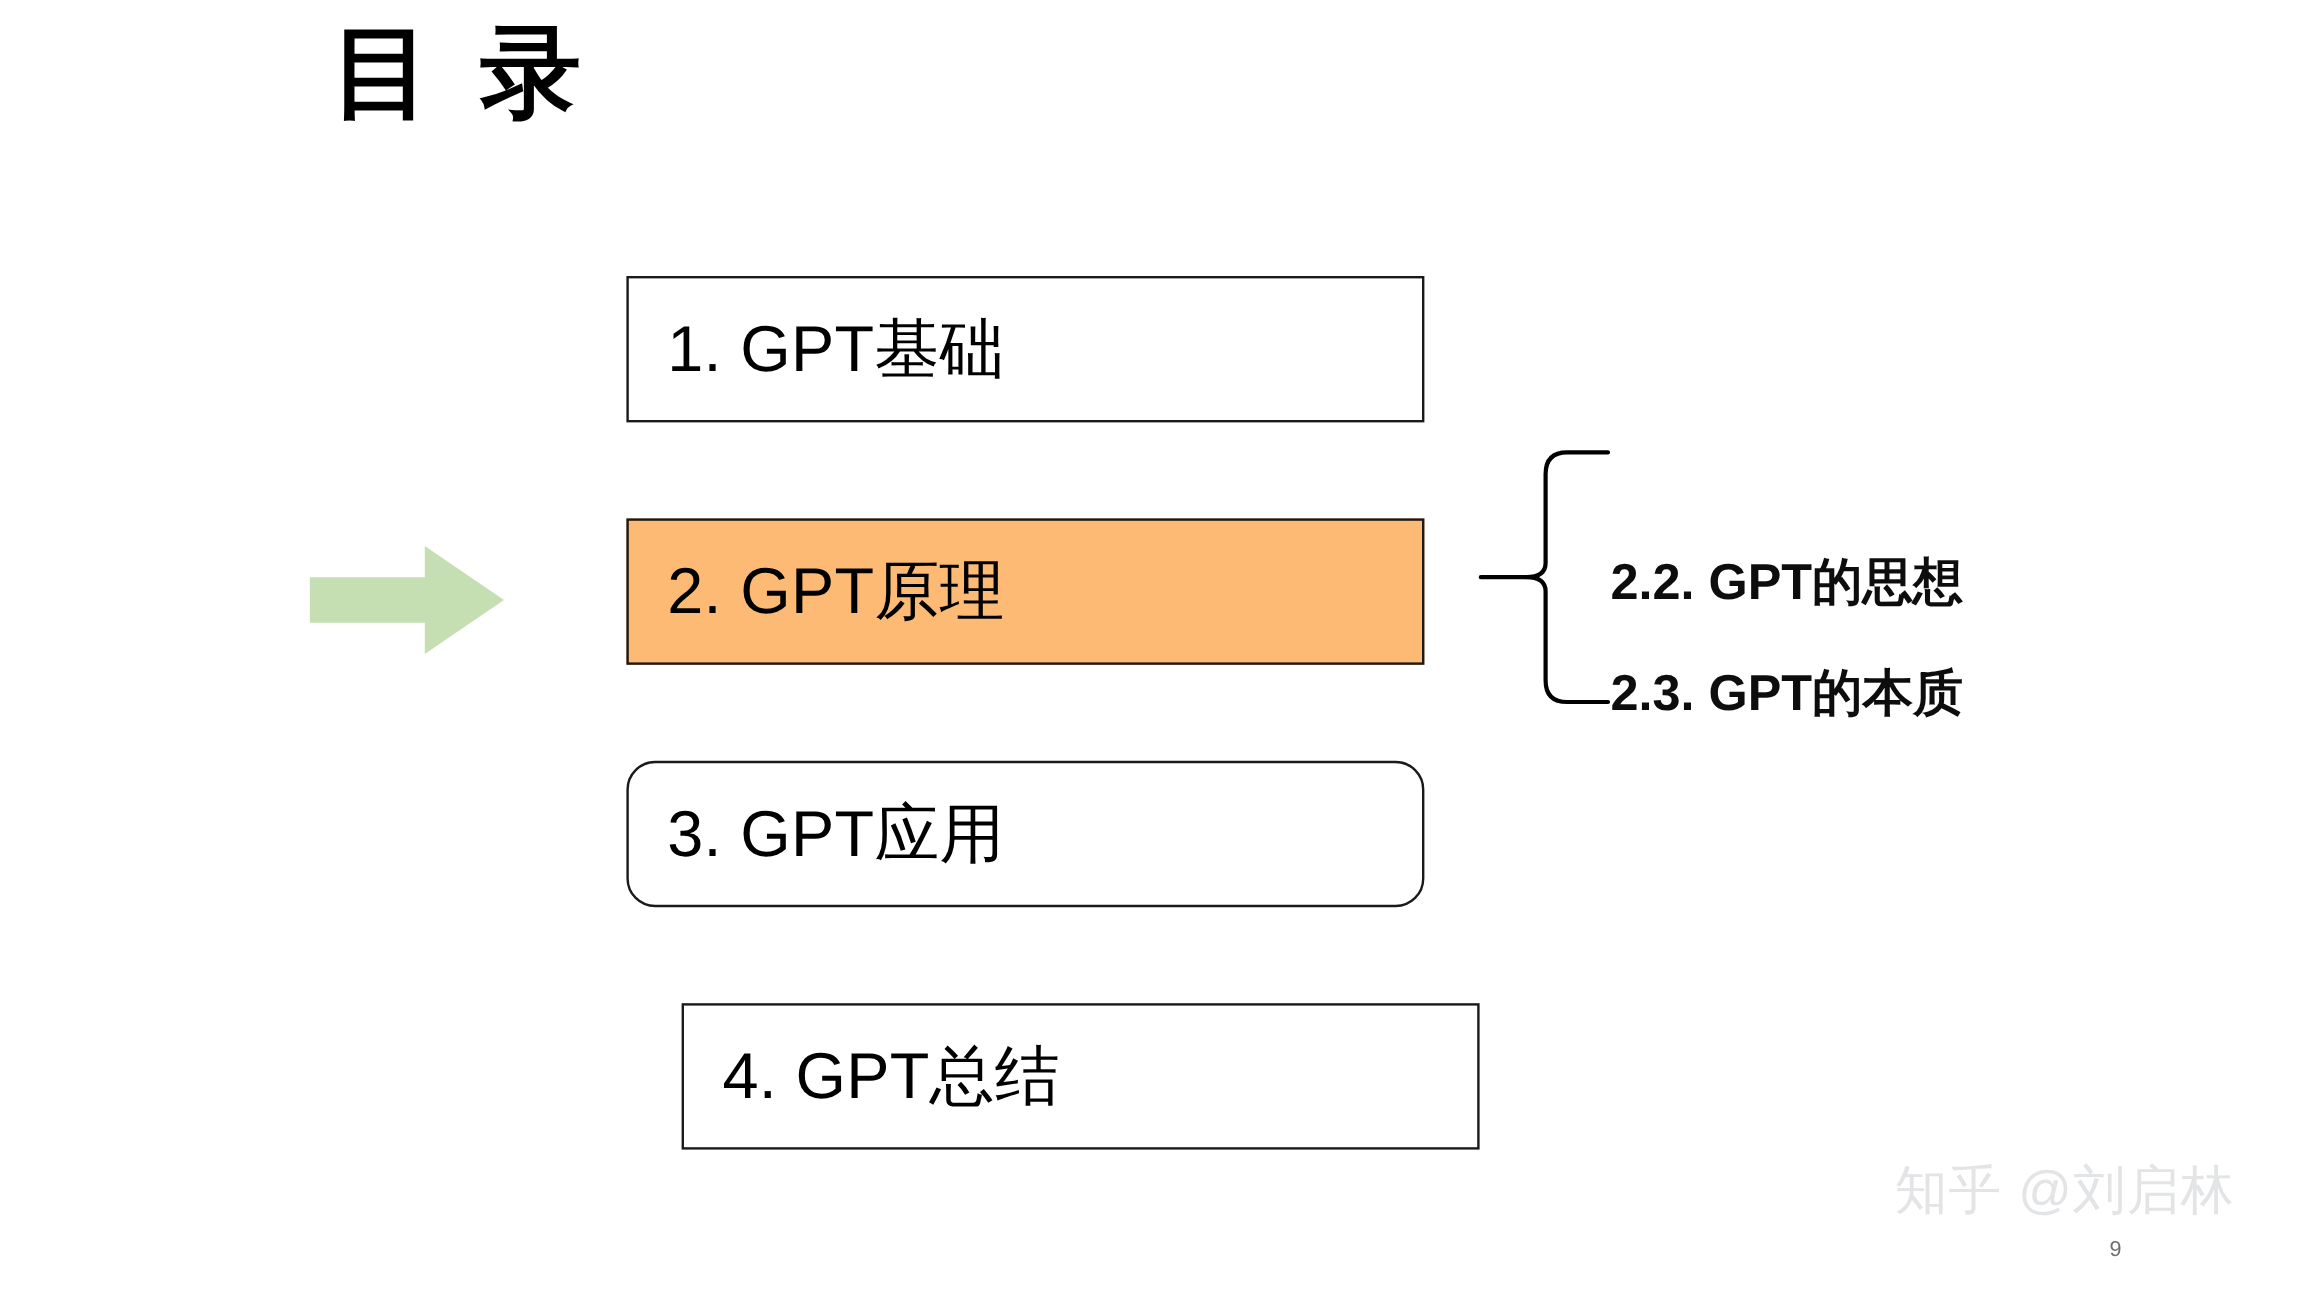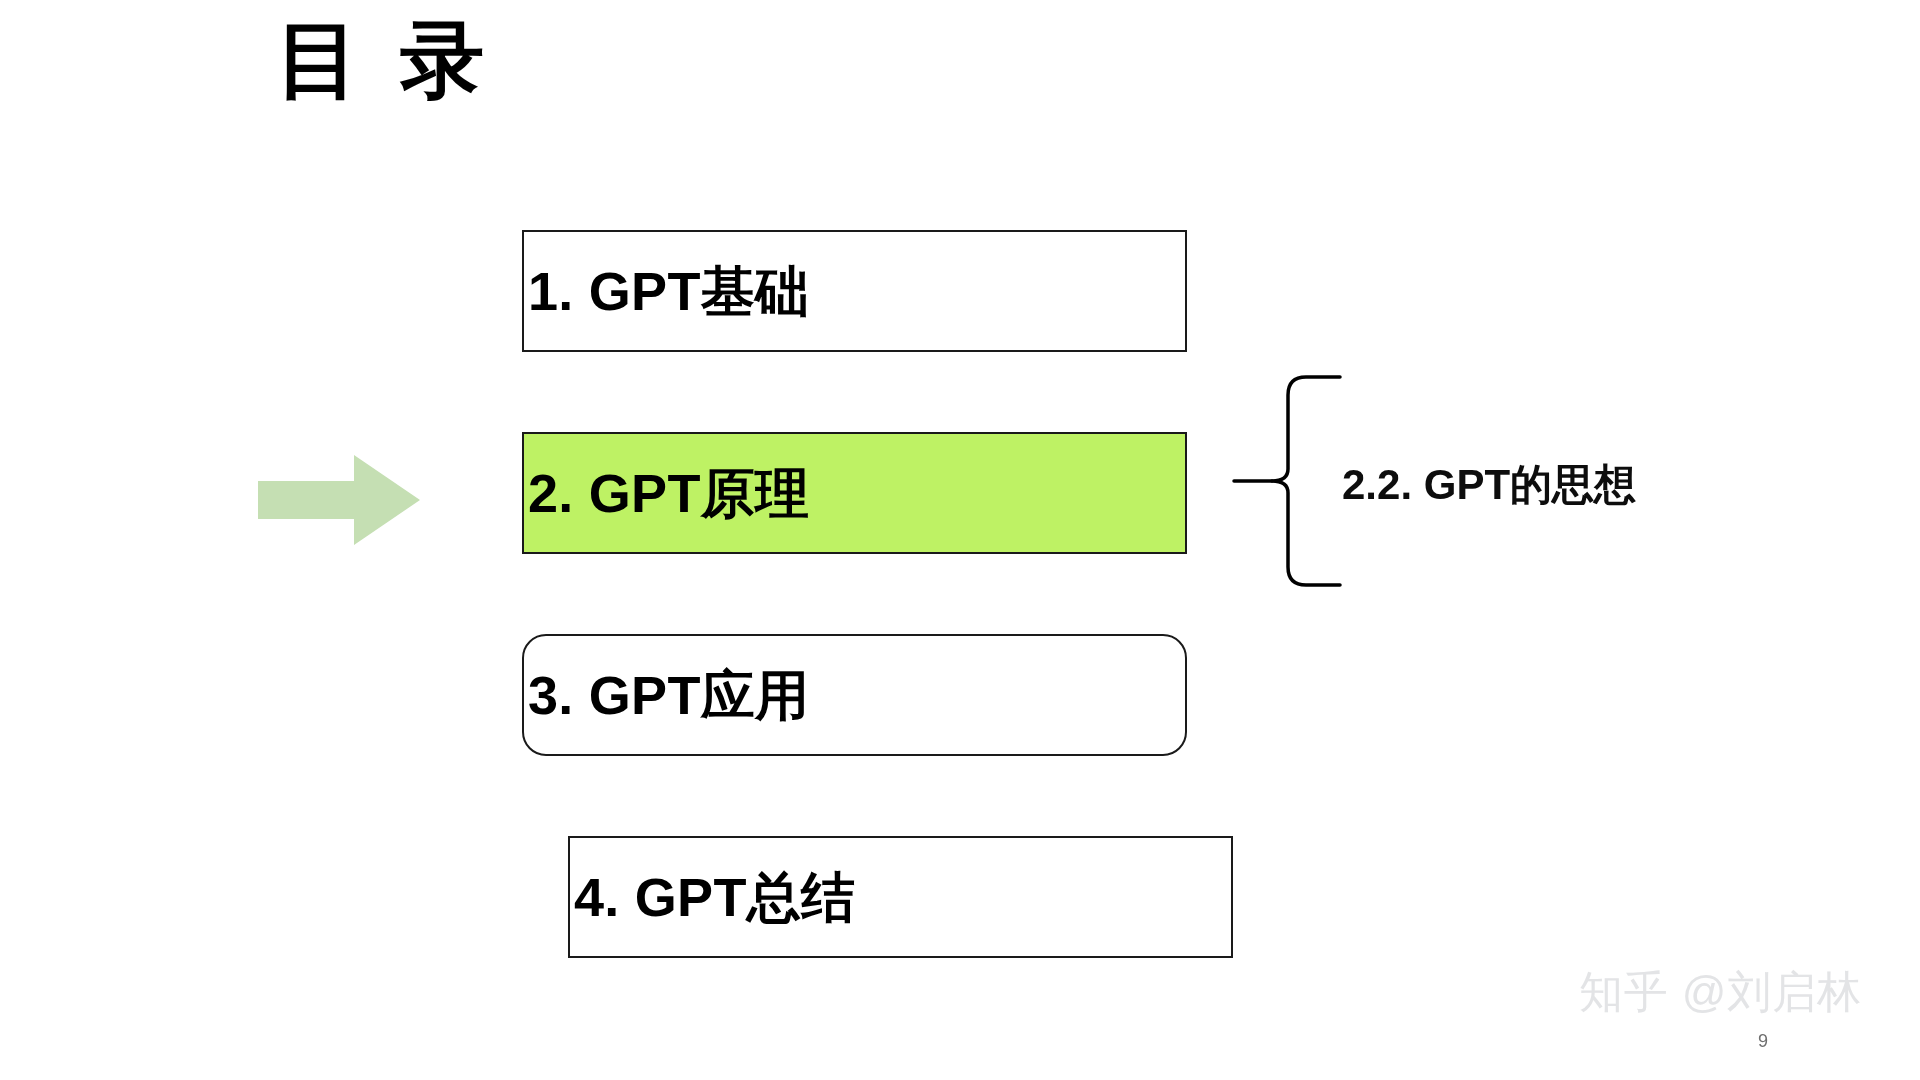--- a/index.html
+++ b/index.html
@@ -41,26 +41,26 @@
     left: 0;
     width: 665px;
     height: 122px;
     box-sizing: border-box;
     border: 2.5px solid #1a1a1a;
     background: #ffffff;
     display: flex;
     align-items: center;
   }
   .agenda-item.is-current {
-    background: #bef264;
+    background: #fdba74;
   }
   .agenda-label {
-    padding-left: 4px;
+    padding-left: 32px;
     font-size: 54px;
-    font-weight: bold;
+    font-weight: normal;
     line-height: 1;
     letter-spacing: 0.005em;
     white-space: nowrap;
     color: #000000;
   }
 
   
   .agenda-item[data-row="0"] { top: 0px; }
   .agenda-item[data-row="1"] { top: 202px; }
   .agenda-item[data-row="2"] { top: 404px; border-radius: 24px; }
@@ -155,18 +155,19 @@
 <div id="sub-group">
 
   <svg id="brace-svg" viewBox="0 0 110 230" aria-hidden="true">
     <path d="M108 12 L74 12 Q56 12 56 30 L56 104 Q56 116 40 116 Q56 116 56 128 L56 202 Q56 220 74 220 L108 220" fill="none" stroke="#000000" stroke-width="3.5" stroke-linecap="round" stroke-linejoin="round"></path>
     <path d="M40 116 L2 116" fill="none" stroke="#000000" stroke-width="3.5" stroke-linecap="round"></path>
   </svg>
 
 
   <div class="sub-item" data-row="1">2.2. GPT的思想</div>
 
+  <div class="sub-item" data-row="2">2.3. GPT的本质</div>
 
 </div>
 
 <div id="watermark">知乎 @刘启林</div>
 
 <div id="page-number">9</div>
 
 </body></html>

